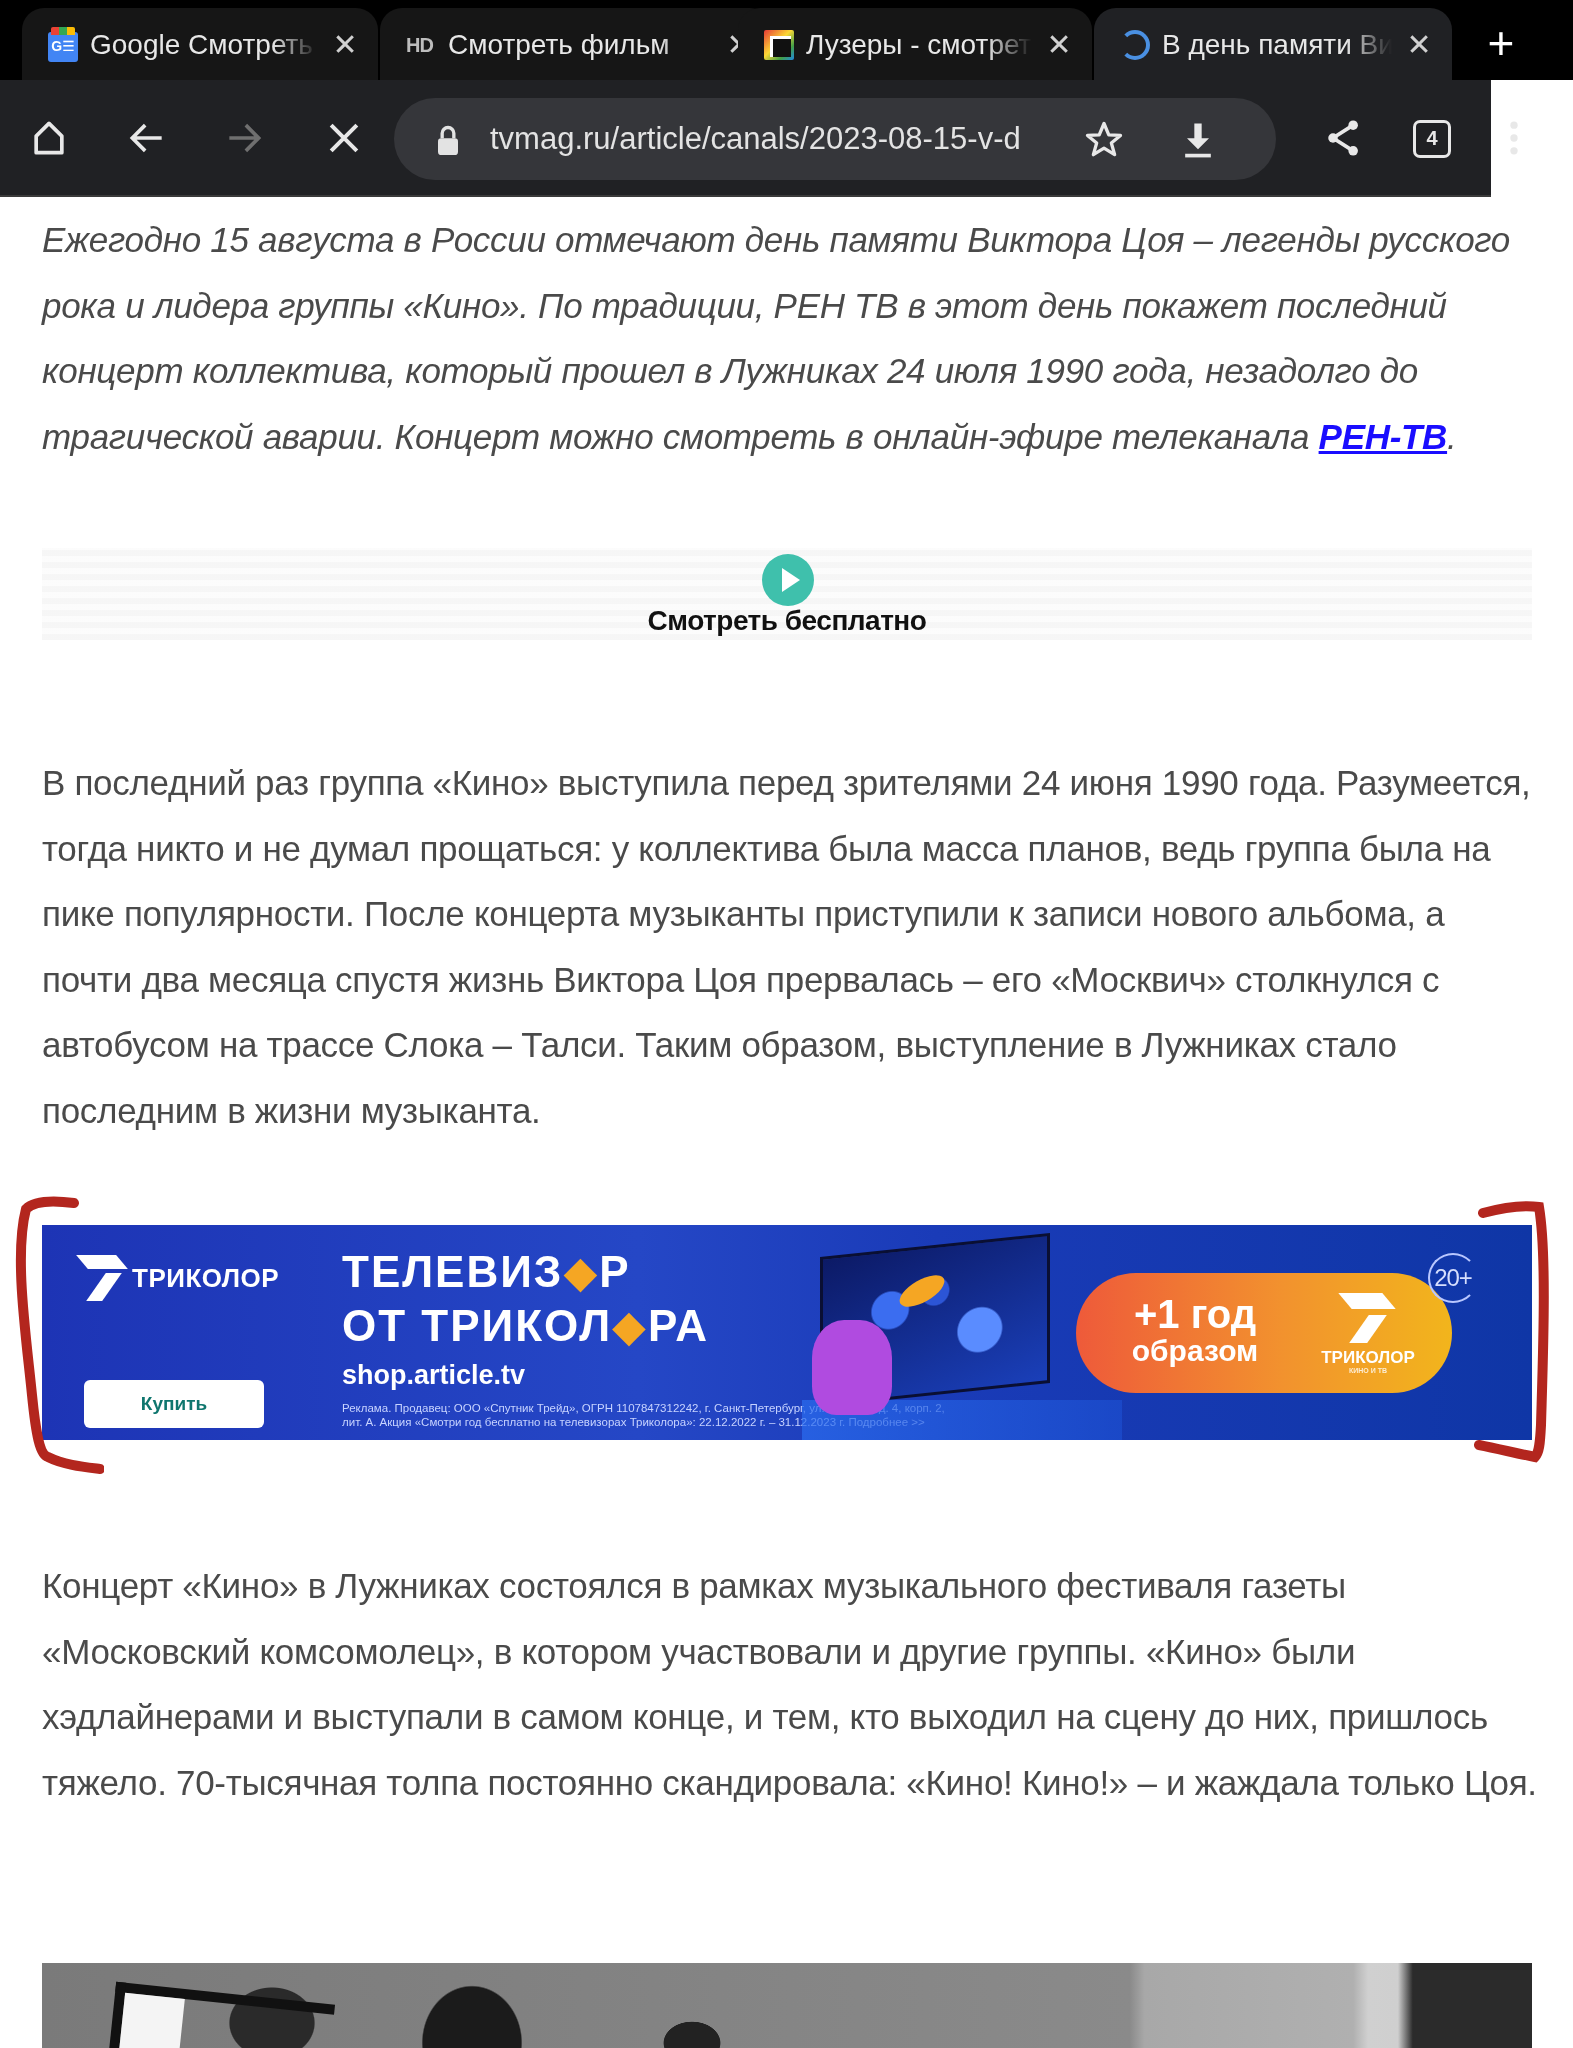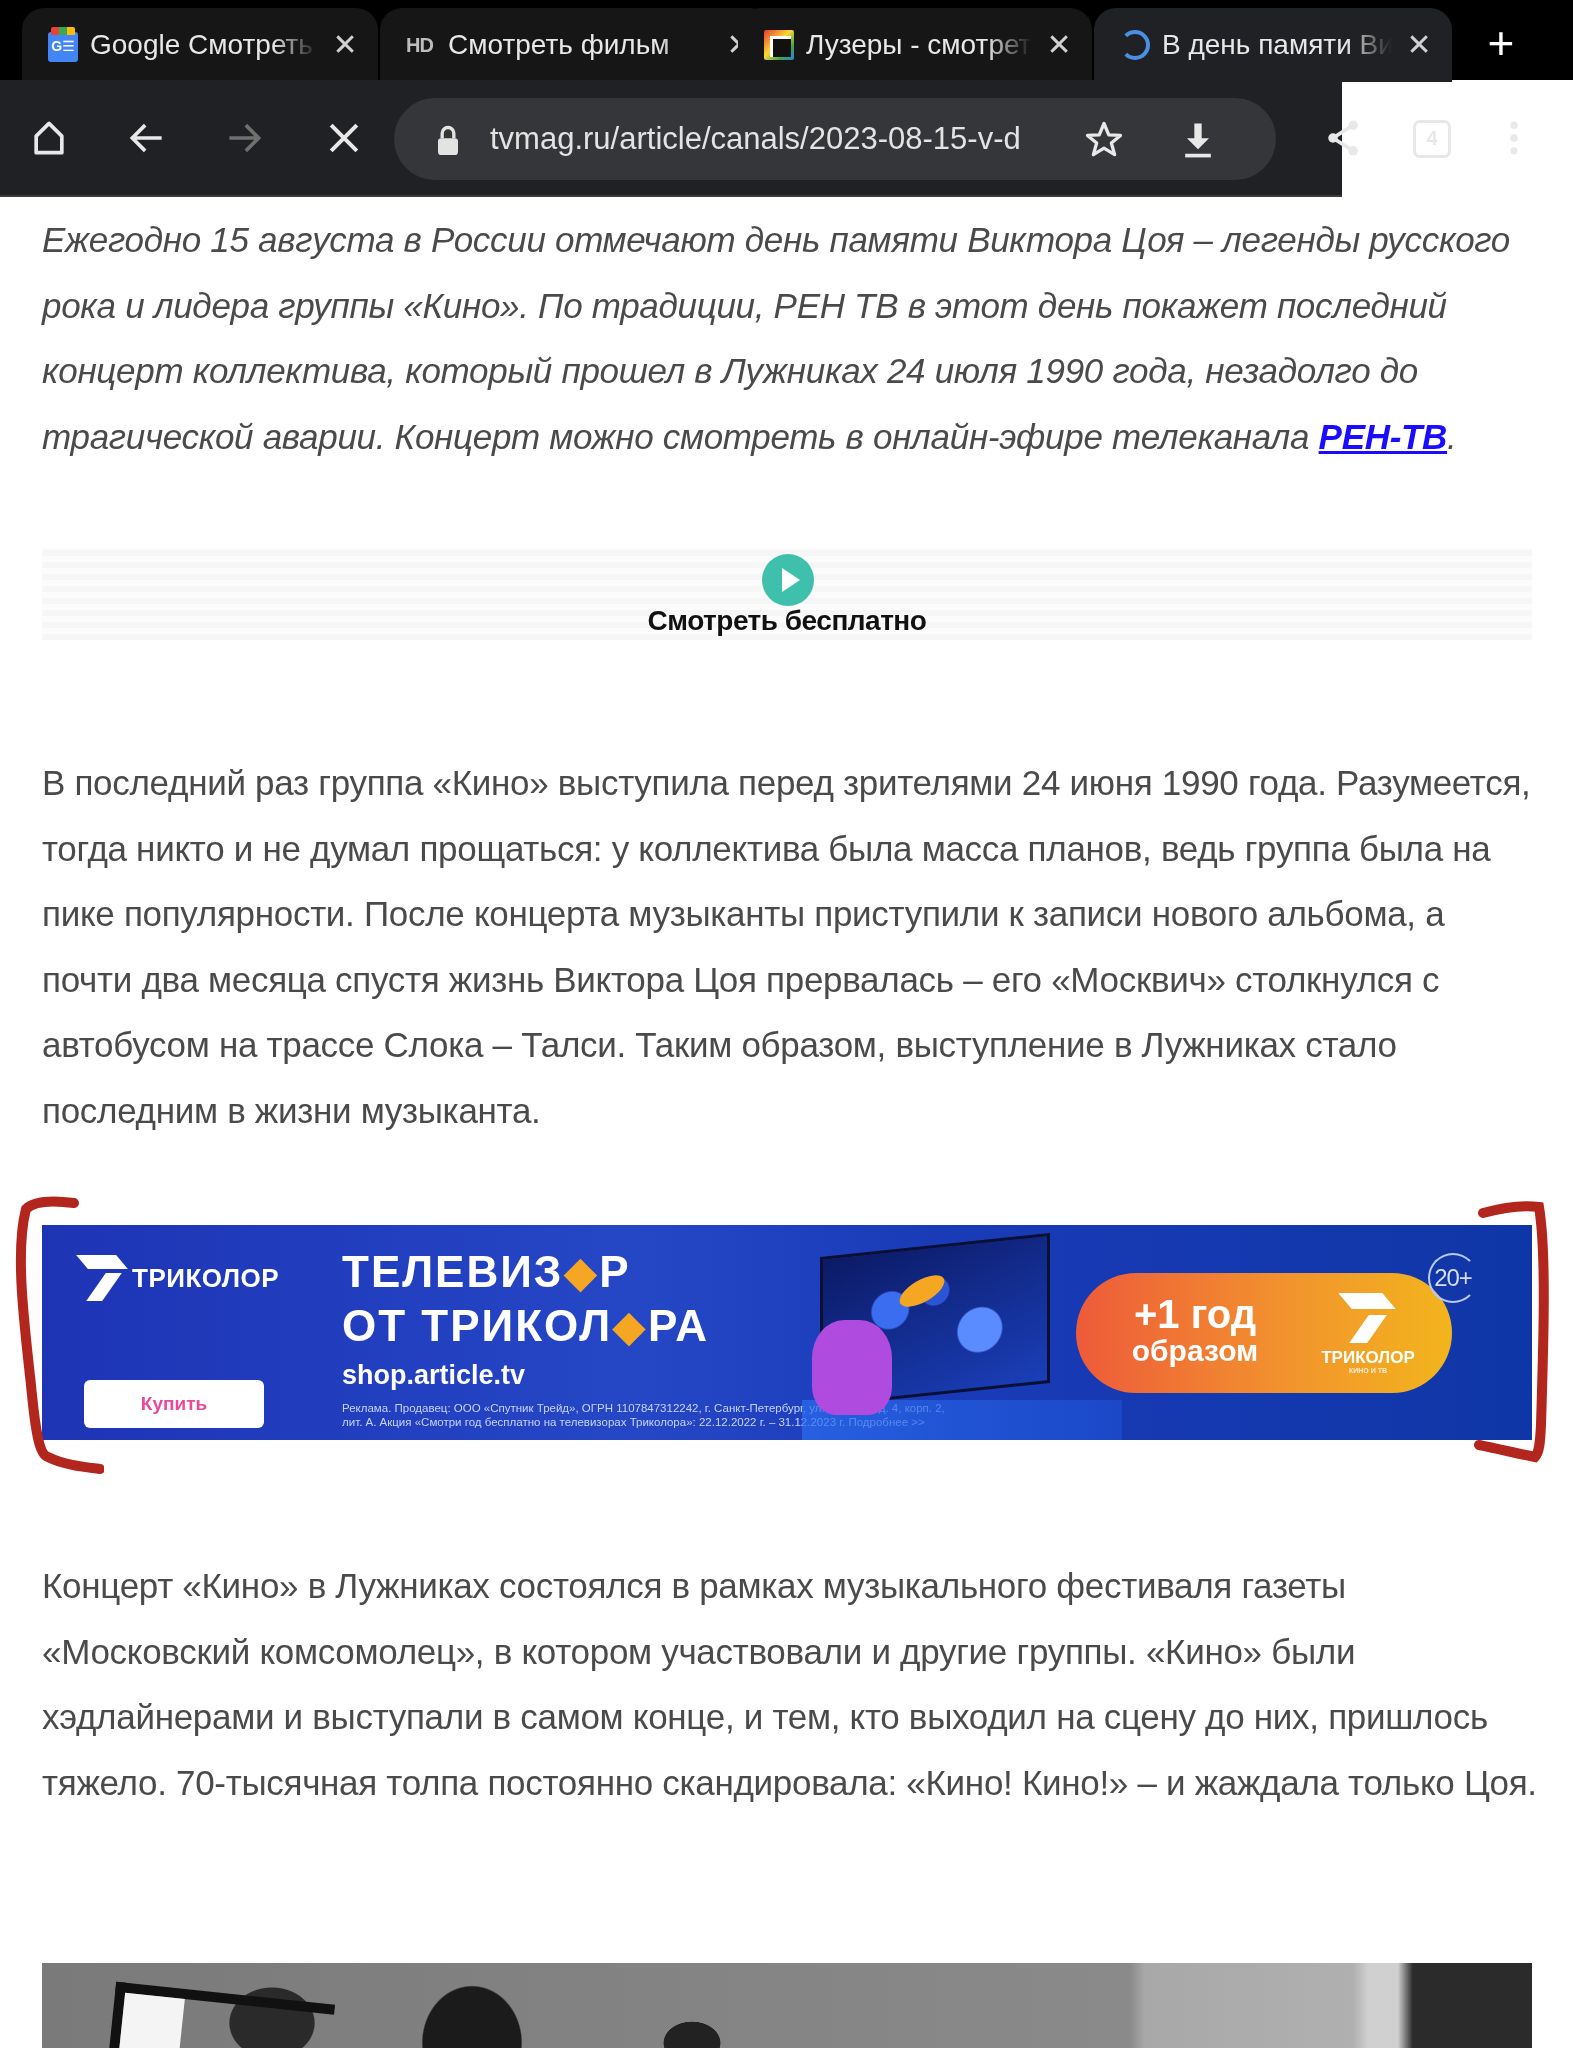--- a/index.html
+++ b/index.html
@@ -26,21 +26,21 @@
   
   .fav-gnews { background: #4285f4; border-radius: 3px; top: 2px; }
   .fav-gnews::before { content: ""; position: absolute; left: 3px; top: -5px; width: 24px; height: 8px; background: linear-gradient(90deg,#ea4335 0 33%,#34a853 33% 66%,#fbbc05 66%); border-radius: 2px 2px 0 0; }
   .fav-gnews span { position: absolute; left: 0; right: 0; top: 6px; text-align: center; color: #fff; font-size: 14px; font-weight: bold; }
   .fav-hd { color: #bdbdbd; font-size: 20px; font-weight: bold; line-height: 30px; letter-spacing: -1px; }
   .fav-g { background: linear-gradient(135deg,#e53935,#fdd835 45%,#43a047 75%,#1e88e5); border-radius: 2px; }
   .fav-g::after { content: ""; position: absolute; left: 6px; top: 6px; width: 18px; height: 18px; background: #111; border: 3px solid #fff; border-right: none; border-bottom: none; }
   .fav-spin { border: 4px solid #4a90e2; border-left-color: transparent; border-radius: 50%; width: 26px; height: 26px; flex: 0 0 26px; }
 
   
-  .toolbar { position: absolute; left: 0; top: 80px; width: 1342px; height: 117px; background: #202124; border-bottom: 2px solid #3a3a3a; }
+  .toolbar { position: absolute; left: 0; top: 80px; width: 1491px; height: 117px; background: #202124; border-bottom: 2px solid #3a3a3a; }
   .tb-icon { position: absolute; top: 36px; width: 44px; height: 44px; color: #e8e8e8; display: flex; align-items: center; justify-content: center; }
   .tb-icon svg { width: 44px; height: 44px; }
   .omnibox { position: absolute; left: 394px; top: 18px; width: 882px; height: 82px; background: #35363a; border-radius: 41px; }
   .omnibox .lock { position: absolute; left: 34px; top: 22px; width: 40px; height: 40px; }
   .omnibox .url { position: absolute; left: 96px; top: 0; height: 82px; line-height: 82px; color: #e3e3e3; font-size: 31px; white-space: nowrap; width: 580px; overflow: hidden; }
   .omnibox .star { position: absolute; left: 688px; top: 20px; width: 44px; height: 44px; }
   .omnibox .dl { position: absolute; left: 782px; top: 20px; width: 44px; height: 44px; }
   .tab-count { position: absolute; left: 1413px; top: 40px; width: 38px; height: 38px; border: 3.5px solid #e8e8e8; border-radius: 7px; color: #e8e8e8; font-size: 20px; font-weight: bold; text-align: center; line-height: 31px; }
 
   
@@ -57,21 +57,21 @@
   
   .banner { position: absolute; left: 42px; top: 1225px; width: 1490px; height: 215px; background: linear-gradient(90deg, #1d34b5 0%, #2547c6 40%, #1a3bb8 60%, #0f36a6 100%); overflow: hidden; }
   .banner .logo { position: absolute; left: 40px; top: 28px; display: flex; align-items: center; color: #fff; font-size: 26px; font-weight: bold; letter-spacing: 0.5px; }
   .banner .logo-mark { width: 46px; height: 50px; position: relative; margin-right: 4px; }
   .banner .logo-mark::before { content: ""; position: absolute; left: 0; top: 2px; width: 40px; height: 14px; background: #fff; transform: skewX(40deg); }
   .banner .logo-mark::after { content: ""; position: absolute; left: 14px; top: 20px; width: 16px; height: 28px; background: #fff; transform: skewX(-35deg); }
   .banner .headline { position: absolute; left: 300px; top: 20px; color: #fff; font-size: 44px; font-weight: 900; line-height: 54px; letter-spacing: 2px; }
   .banner .headline .dia { color: #f5a623; }
   .banner .site { position: absolute; left: 300px; top: 135px; color: #fff; font-size: 27px; font-weight: bold; }
   .banner .legal { position: absolute; left: 300px; top: 176px; color: #c7d3ff; font-size: 11.5px; line-height: 14px; width: 760px; }
-  .banner .buy { position: absolute; left: 42px; top: 155px; width: 180px; height: 48px; background: #fff; border-radius: 6px; color: #ec4899; font-size: 19px; font-weight: bold; text-align: center; line-height: 48px; }
+  .banner .buy { position: absolute; left: 42px; top: 155px; width: 180px; height: 48px; background: #fff; border-radius: 6px; color: #0f766e; font-size: 19px; font-weight: bold; text-align: center; line-height: 48px; }
   .banner .tv { position: absolute; left: 778px; top: 20px; width: 230px; height: 150px; background: radial-gradient(circle at 30% 40%, #3b6df0 0 10%, transparent 11%), radial-gradient(circle at 70% 60%, #5a8cff 0 12%, transparent 13%), radial-gradient(circle at 50% 30%, #2c55d6 0 9%, transparent 10%), linear-gradient(160deg, #0c1a66, #1a3fb9); border: 3px solid #0a0f33; transform: skewY(-6deg); }
   .banner .tv-stand { position: absolute; left: 760px; top: 175px; width: 320px; height: 40px; background: linear-gradient(90deg, #2a6df0, #1c4ed0); opacity: .7; }
   .banner .cat { position: absolute; left: 770px; top: 95px; width: 80px; height: 95px; background: #b04be0; border-radius: 40% 40% 30% 30%; }
   .banner .fish { position: absolute; left: 855px; top: 55px; width: 50px; height: 22px; background: #f5a623; border-radius: 50%; transform: rotate(-30deg); }
   .banner .pill { position: absolute; left: 1034px; top: 48px; width: 376px; height: 120px; border-radius: 60px; background: linear-gradient(90deg, #ee5a3a, #f2922e 55%, #f2b51c); }
   .banner .pill .offer { position: absolute; left: 34px; top: 20px; width: 170px; text-align: center; color: #fff; font-weight: bold; }
   .banner .pill .offer .big { font-size: 40px; line-height: 42px; }
   .banner .pill .offer .small { font-size: 30px; line-height: 32px; }
   .banner .pill .brand { position: absolute; left: 232px; top: 16px; width: 120px; text-align: center; color: #fff; }
   .banner .pill .brand .mark { width: 54px; height: 56px; margin: 0 auto 4px; position: relative; }

